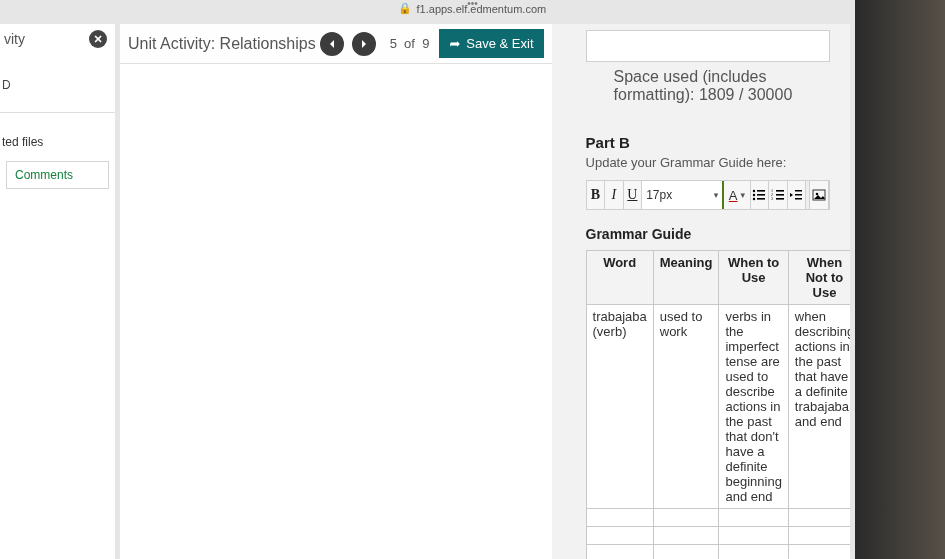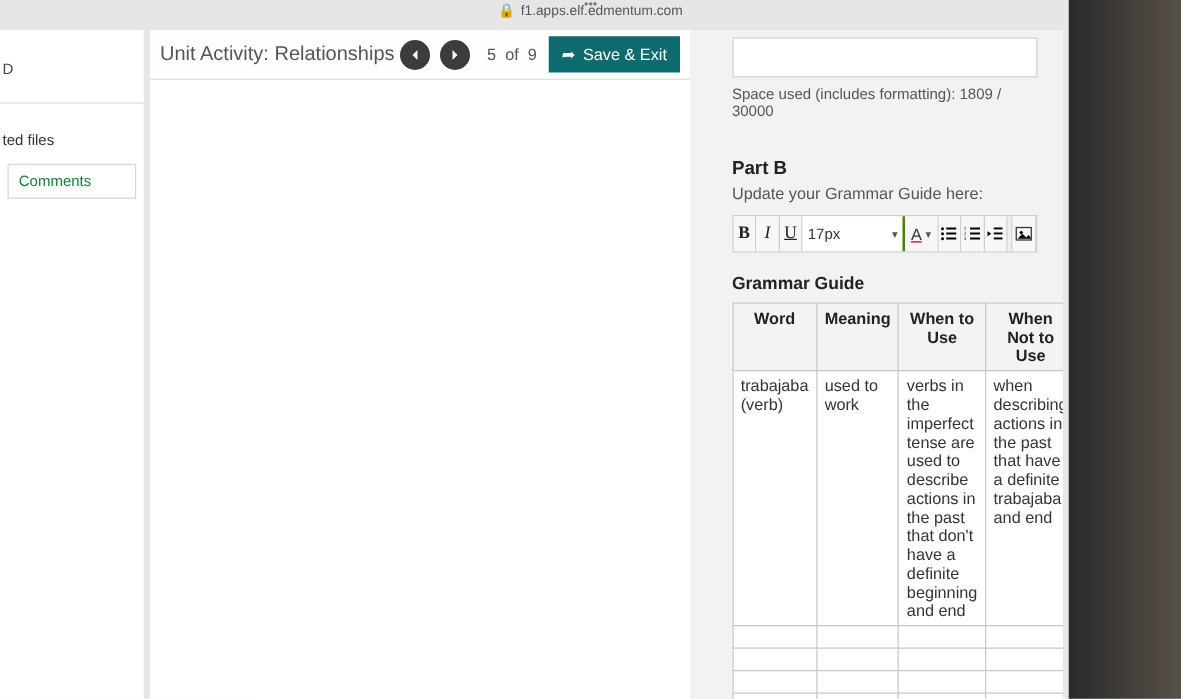--- a/index.html
+++ b/index.html
@@ -80,21 +80,21 @@
     background:#0d6a6f; color:#fff; padding:7px 10px; font-size:13px; display:flex; align-items:center; gap:6px; cursor:pointer;
   }
 
   .content-scroll {
     flex:1; overflow:auto; background:#f2f2f2; padding:0 20px 20px 34px;
   }
   .editor-box-top {
     background:#fff; border:1px solid #cfcfcf; height:32px; margin-top:6px;
   }
   .space-used {
-    font-size:12px; color:#555; padding:6px 0 2px 0;
+    font-size:16px; color:#555; padding:6px 0 2px 0;margin-left:28px;
   }
 
   .partb-block { margin-top:28px; }
   .partb-title { font-weight:700; color:#222; font-size:15px;}
   .partb-sub { color:#555; font-size:13px; margin-top:4px;}
   .toolbar {
     margin-top:10px;
     background:#efefef;
     border:1px solid #cfcfcf;
     display:flex; align-items:center;
@@ -142,20 +142,24 @@
 </div>
 <div class="device-status">
   <span>ᯤ</span>
   <span>21%</span>
   <span>🔋</span>
 </div>
 
 <div class="right-dark"></div>
 
 <div class="left-col">
+  <div class="left-top-row">
+    <span class="vity">vity</span>
+    <span class="close-dot">✕</span>
+  </div>
   <div class="d-label">D</div>
   <div class="ted-files">ted files</div>
   <div class="comments">Comments</div>
 </div>
 
 <div class="main-col">
   <div class="title-bar">
     <div class="title-text">Unit Activity: Relationships</div>
     <div class="nav-circ">
       <svg viewBox="0 0 10 10">

